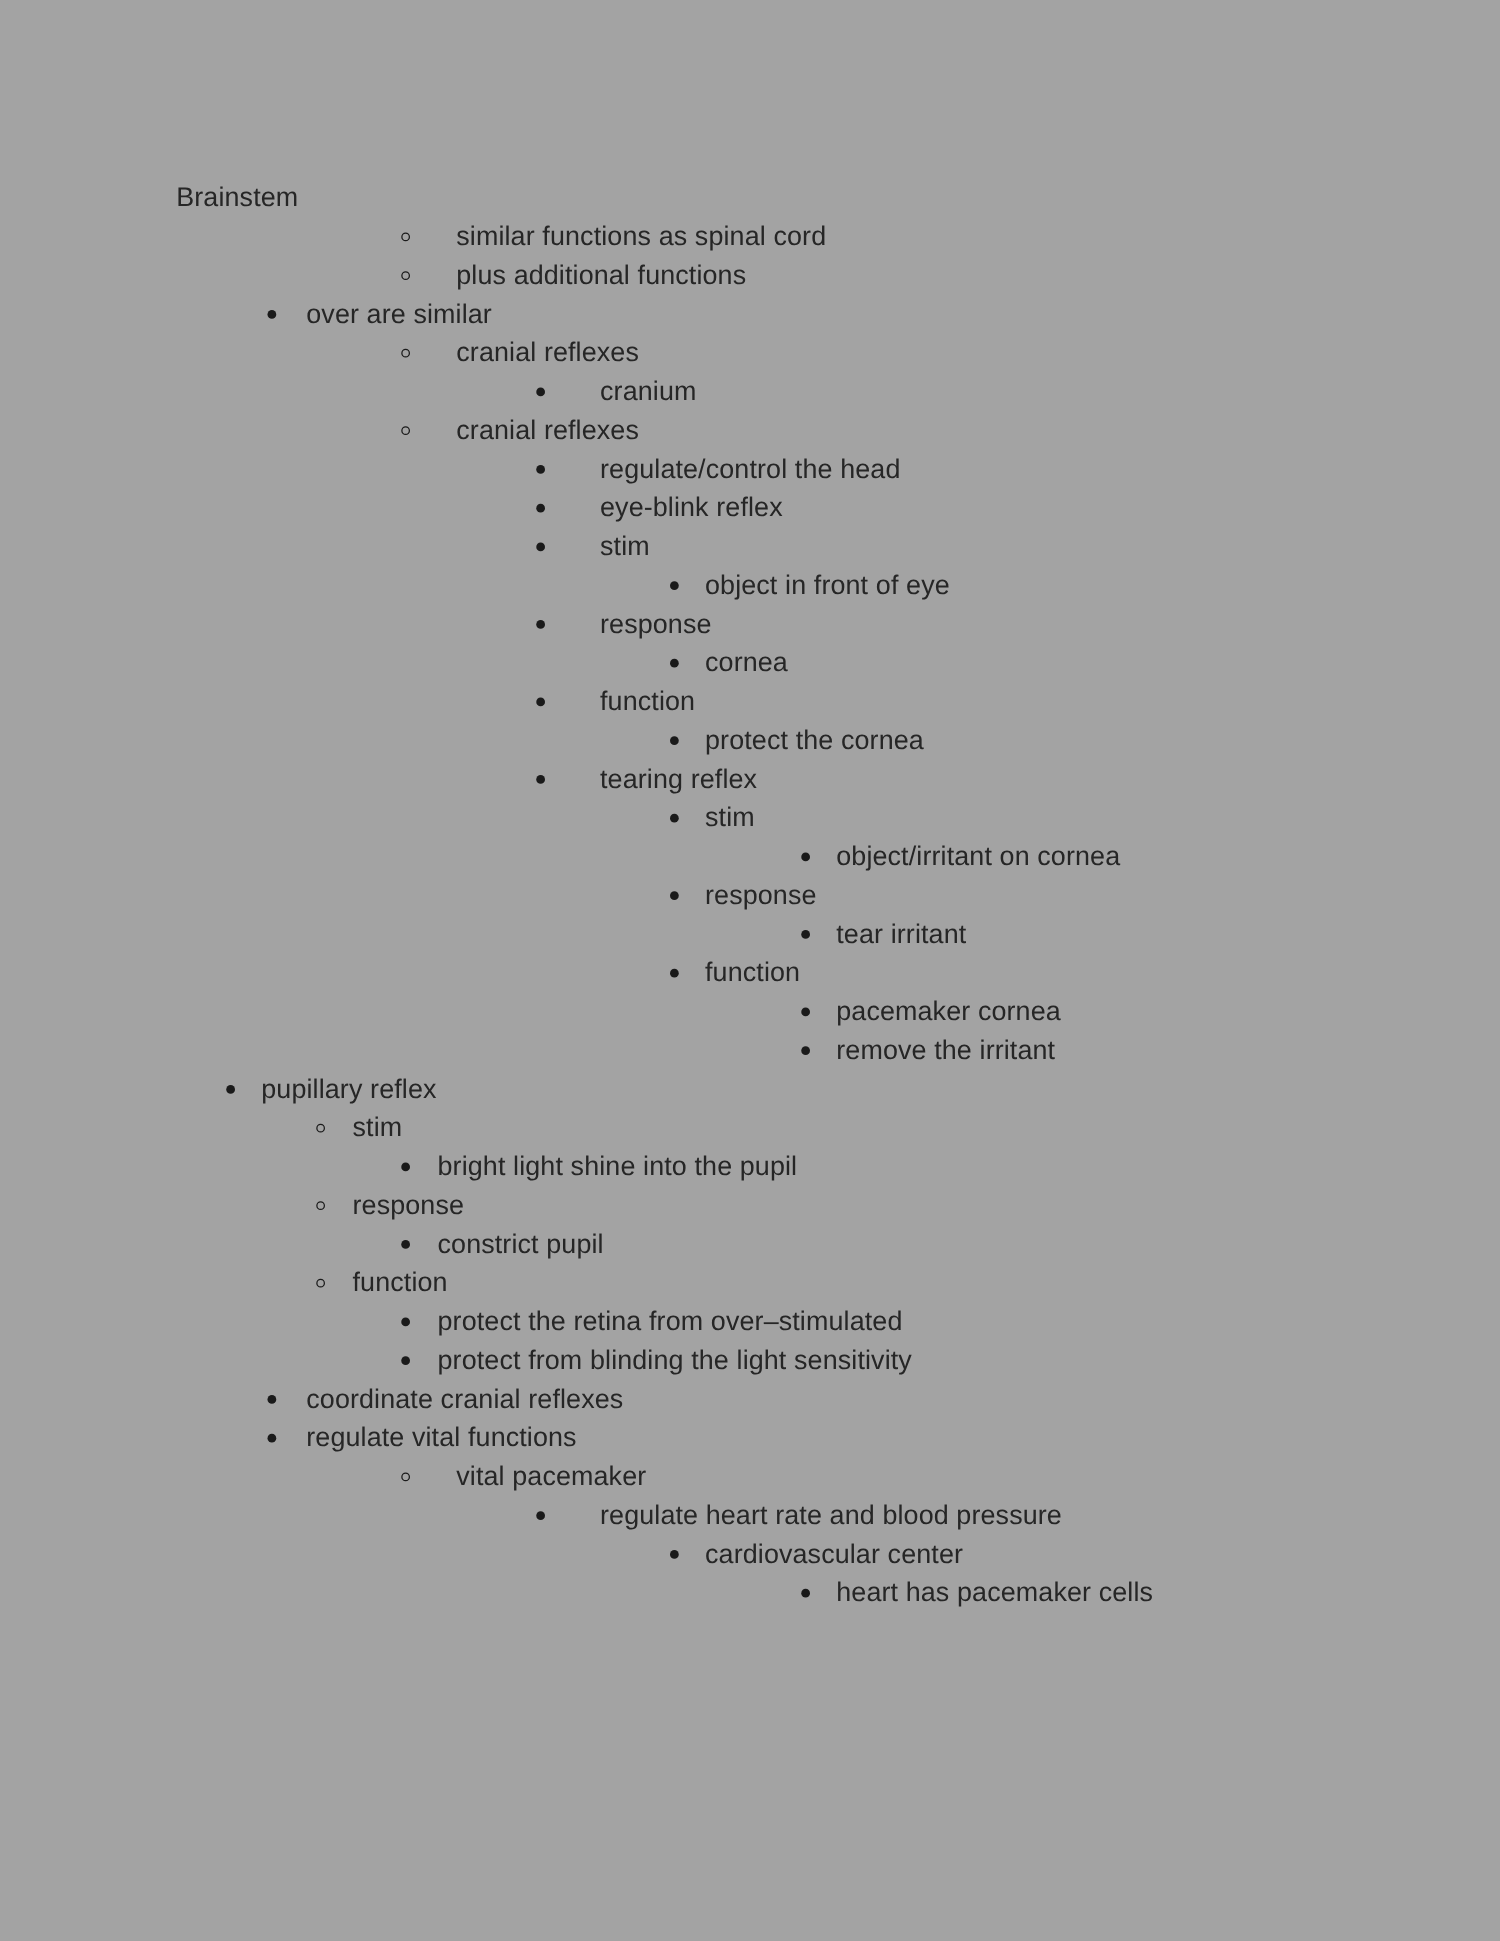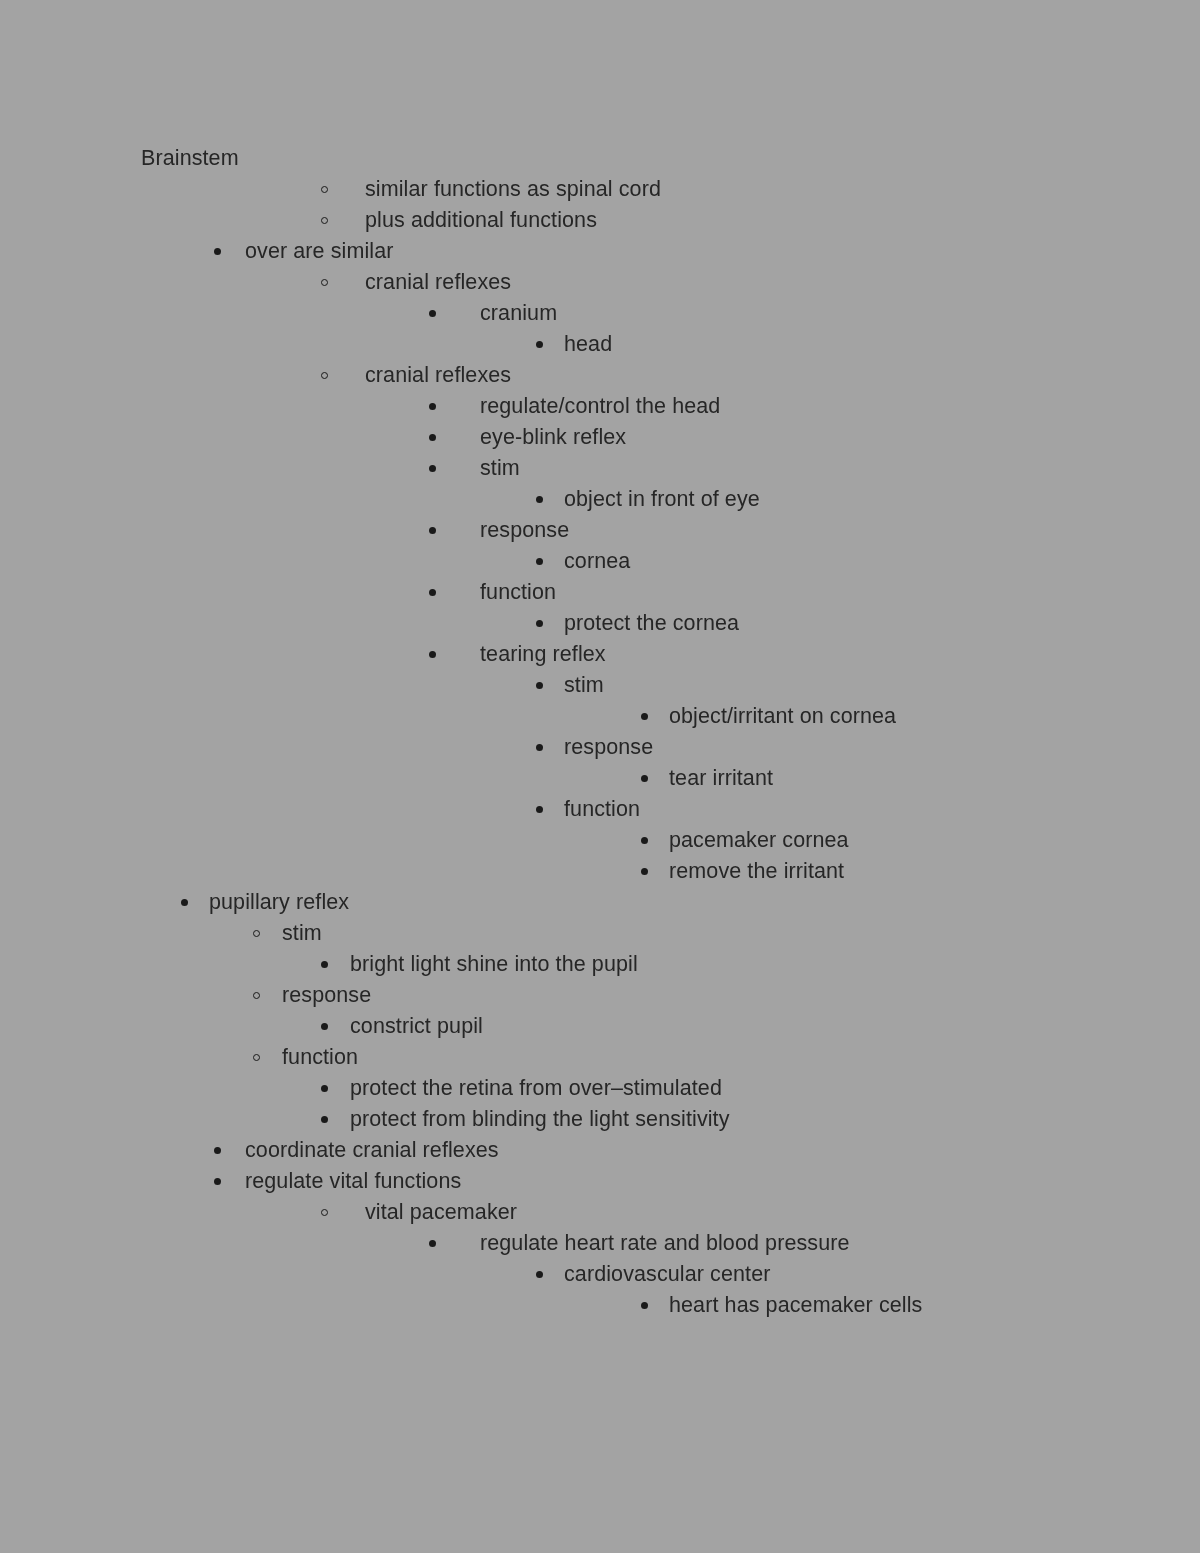--- a/index.html
+++ b/index.html
@@ -106,24 +106,20 @@
         <span class="txt">over are similar</span>
       </div>
       <div class="line lv2">
         <span class="bullet hollow"></span>
         <span class="txt">cranial reflexes</span>
       </div>
       <div class="line lv3">
         <span class="bullet filled"></span>
         <span class="txt">cranium</span>
       </div>
-      <div class="line lv4">
-        <span class="bullet filled"></span>
-        <span class="txt">head</span>
-      </div>
       <div class="line lv2">
         <span class="bullet hollow"></span>
         <span class="txt">cranial reflexes</span>
       </div>
       <div class="line lv3">
         <span class="bullet filled"></span>
         <span class="txt">regulate/control the head</span>
       </div>
       <div class="line lv3">
         <span class="bullet filled"></span>

